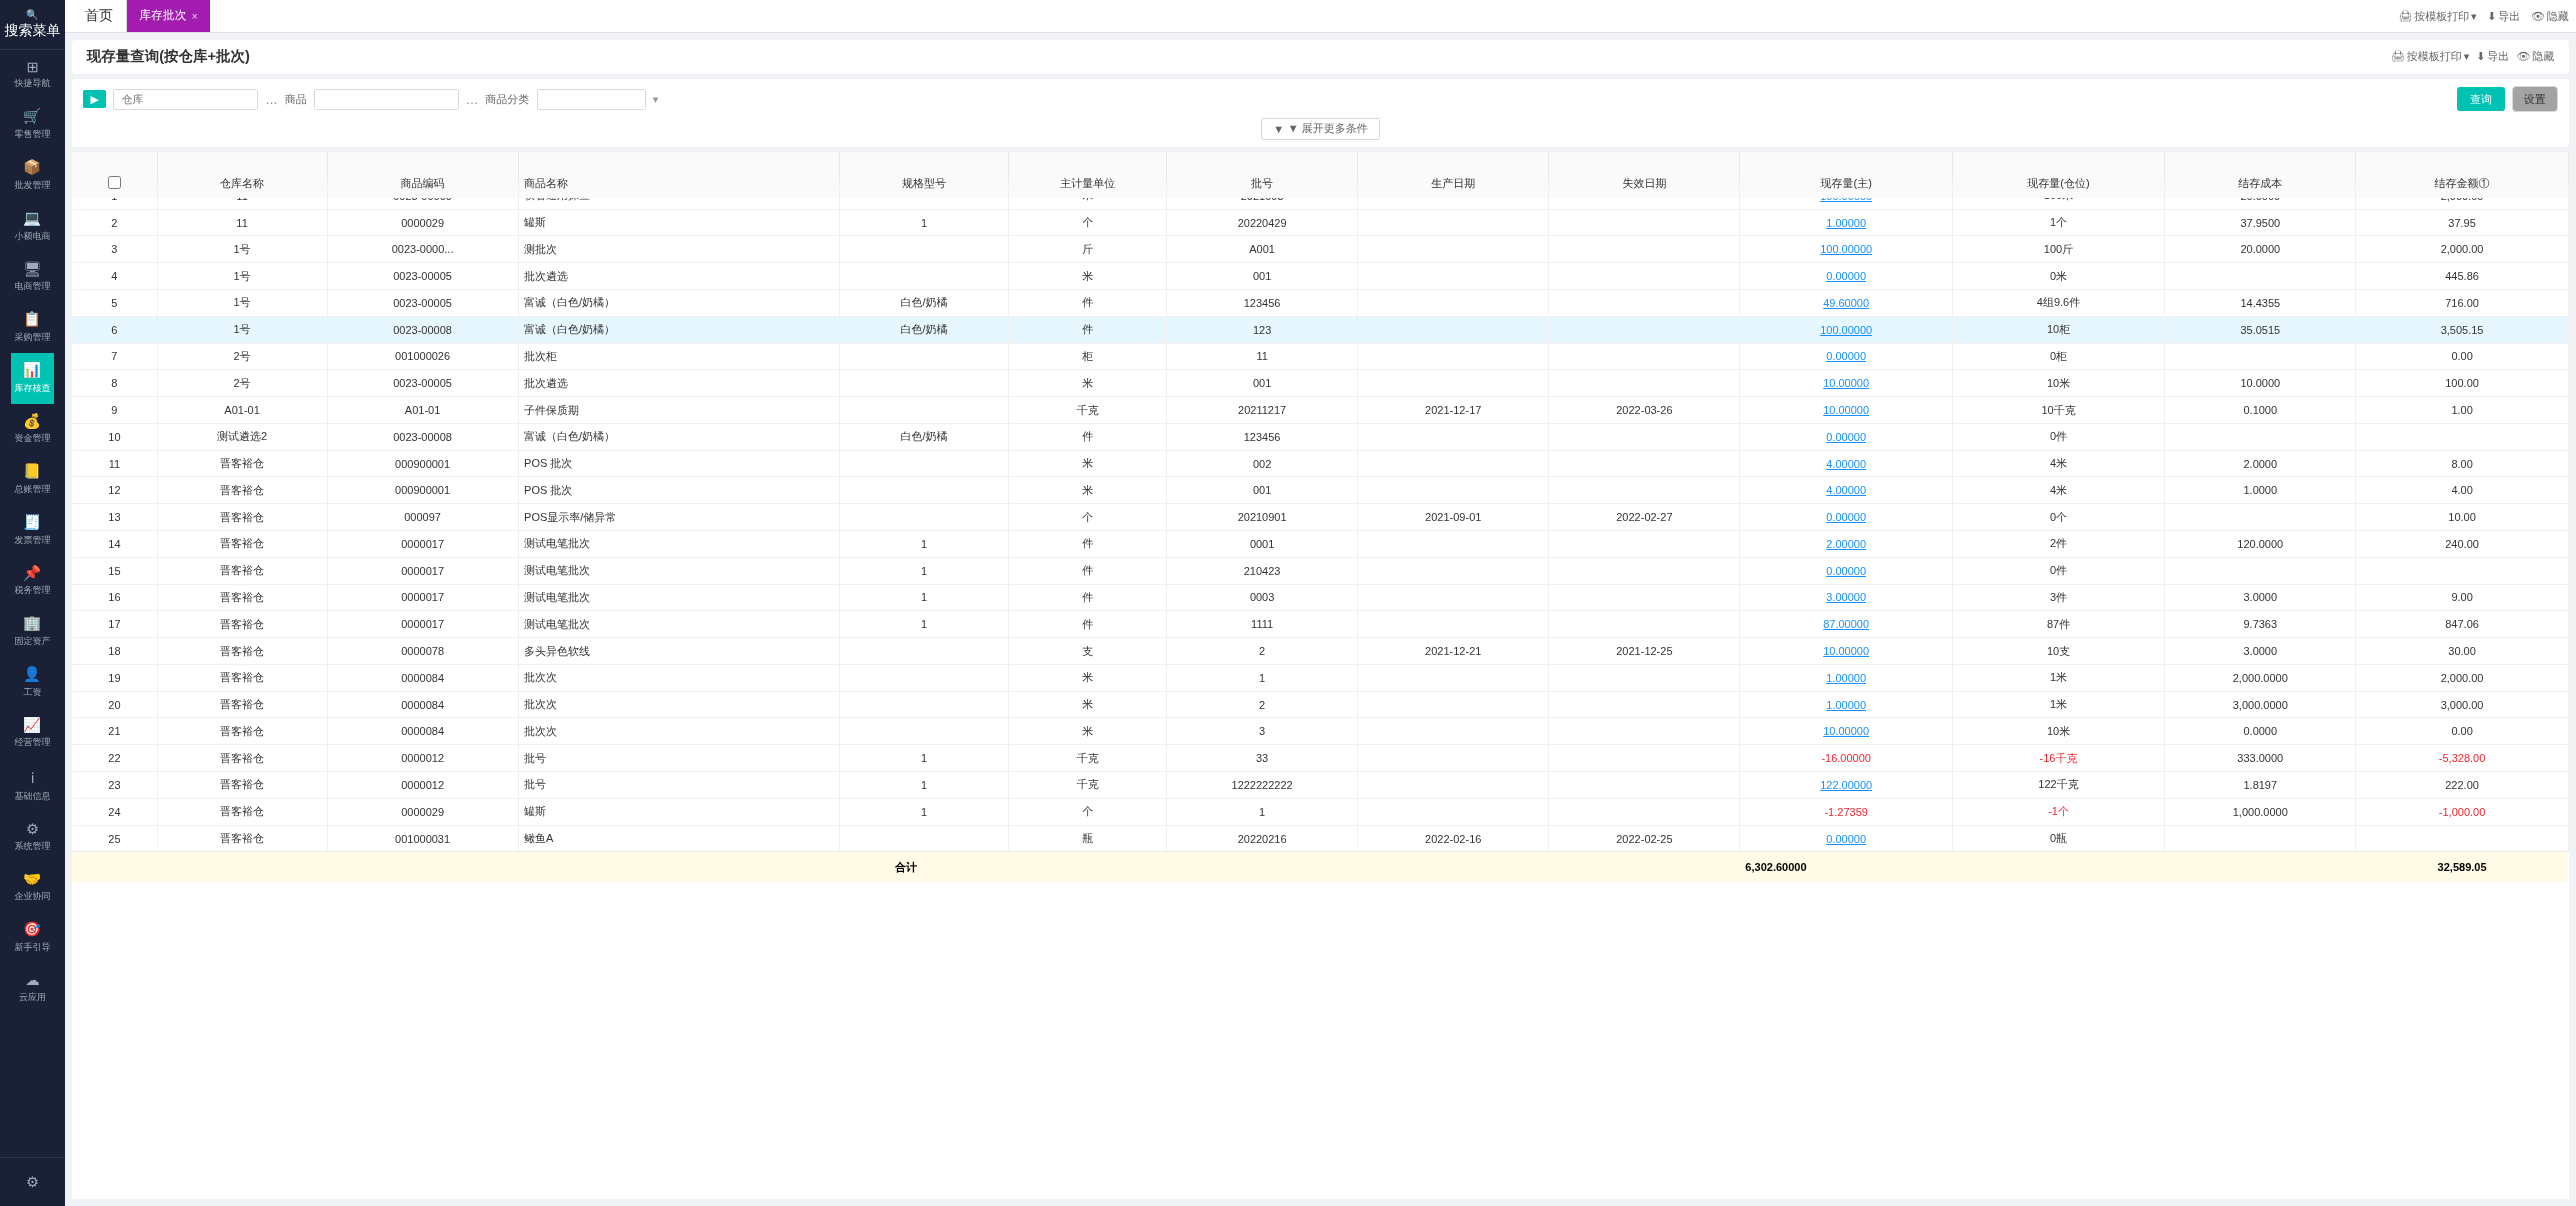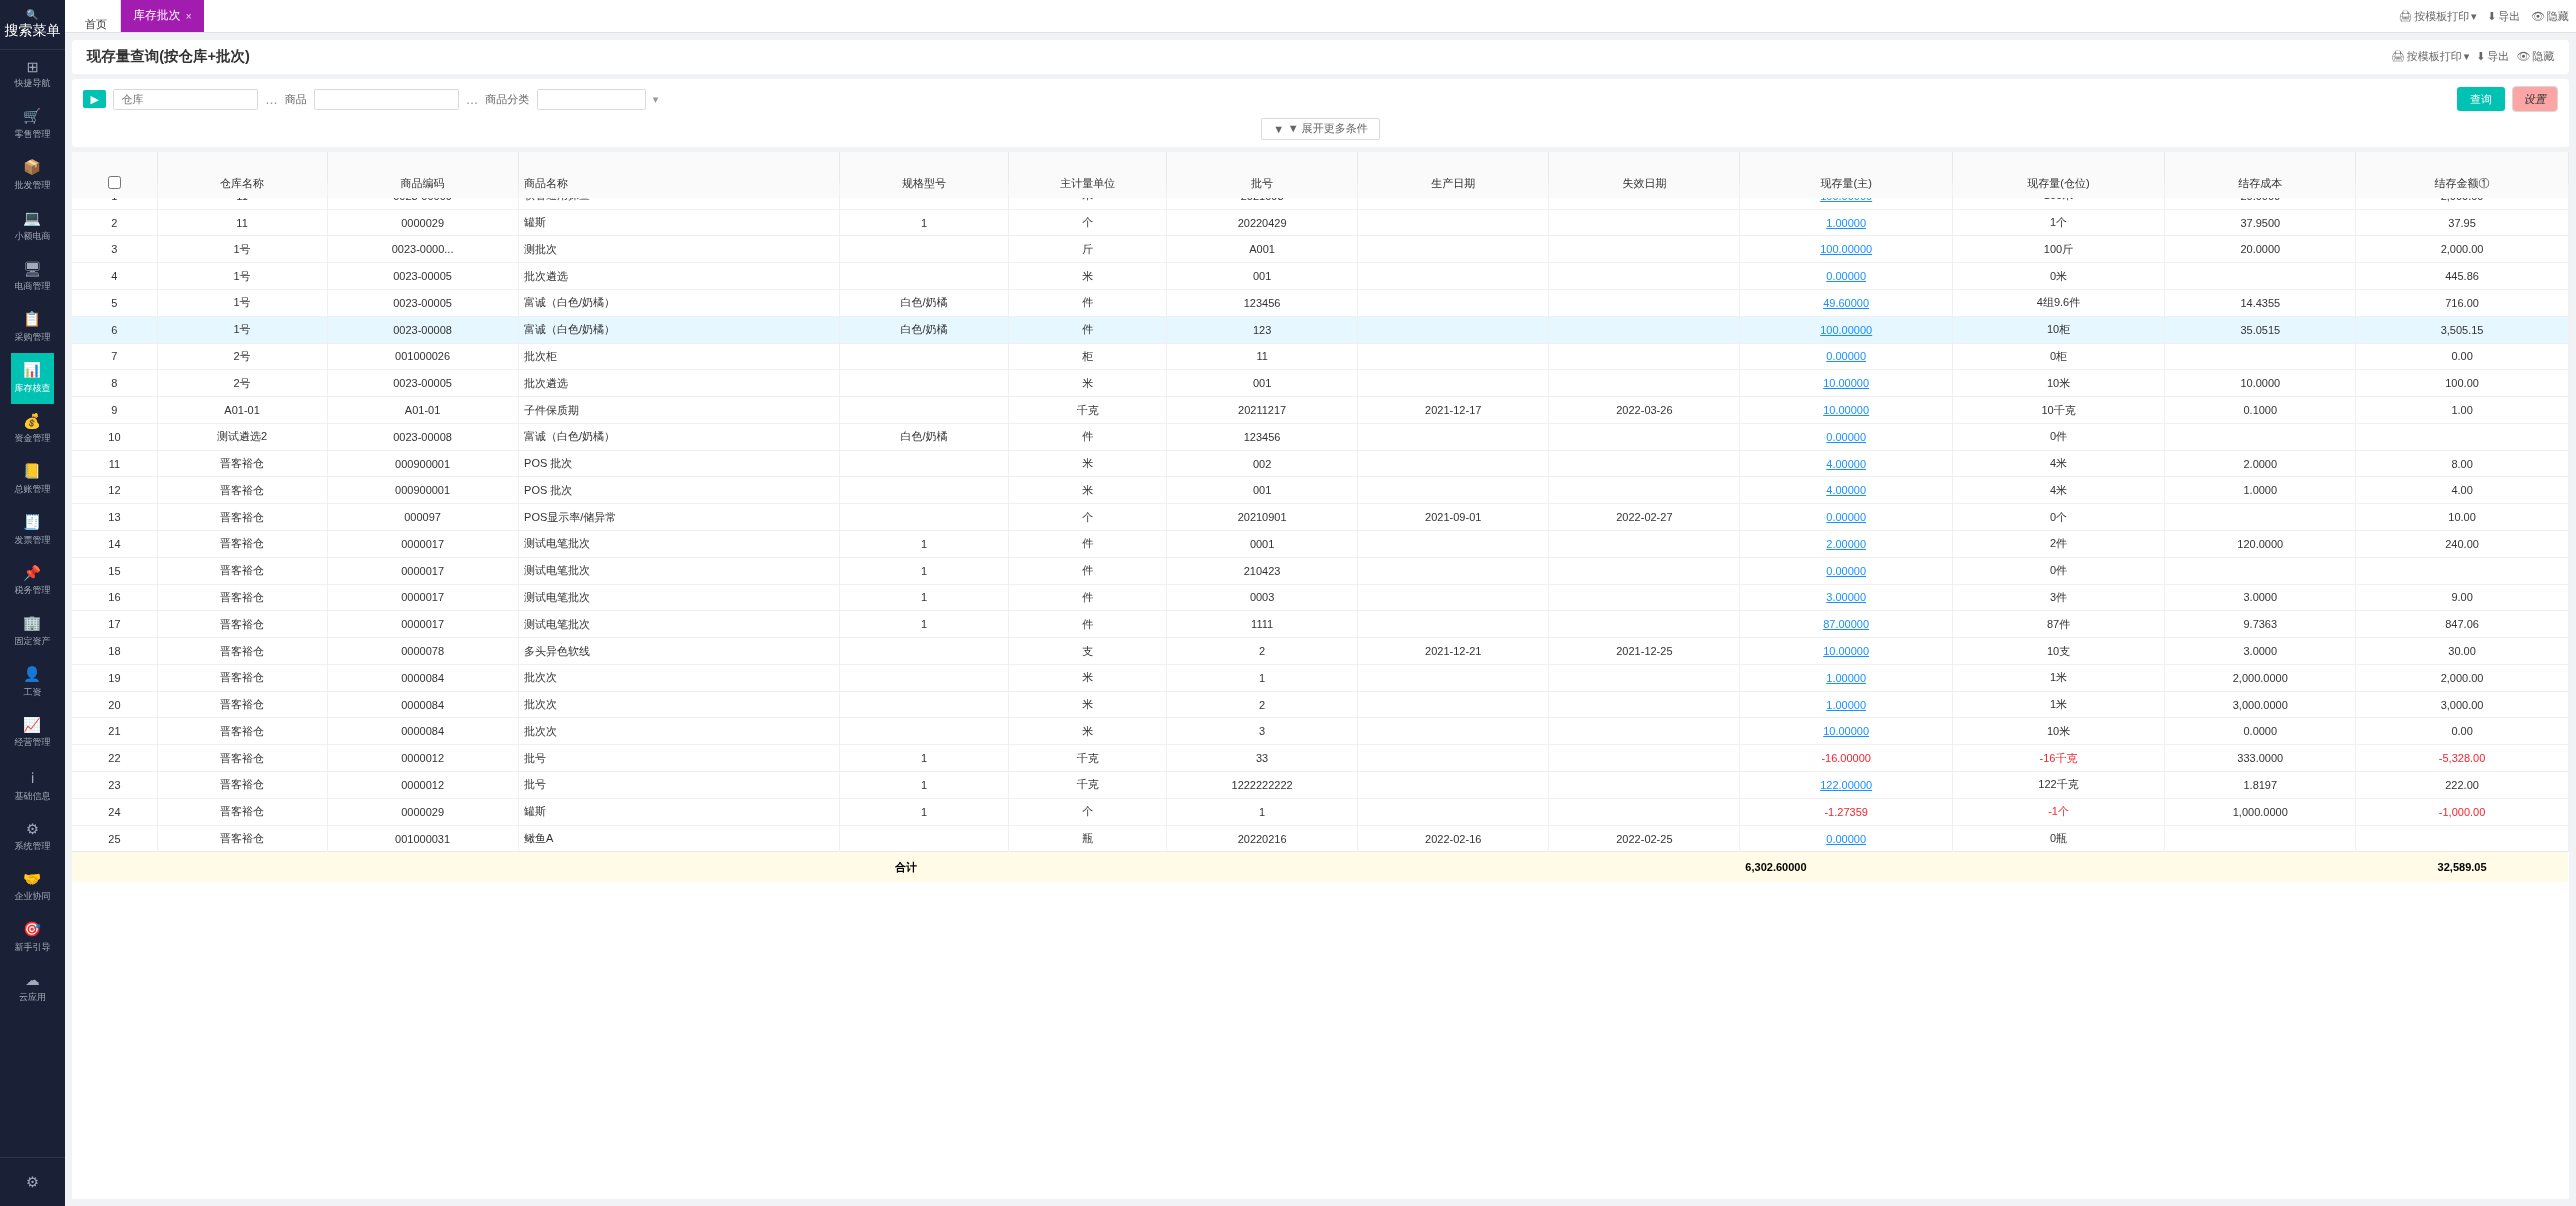--- a/index.html
+++ b/index.html
@@ -61,22 +61,22 @@
       display: flex;
       align-items: center;
       height: 33px;
       padding: 0 7.2px;
       flex-shrink: 0;
     }
     .tab-home {
       padding: 0 12.7px;
       height: 100%;
       display: flex;
-      align-items: flex-end;
-      font-size: 11px;
+      align-items: center;
+      font-size: 14px;
       color: #333;
       cursor: pointer;
       border-right: 0.9px solid #e0e0e0;
     }
     .tab-active {
       background: #a21caf;
       color: #fff;
       padding: 0 12.7px;
       height: 100%;
       display: flex;
@@ -174,31 +174,30 @@
     .btn-primary {
       background: #00c2b2;
       color: #fff;
       border: none;
       padding: 4.5px 12.7px;
       border-radius: 3px;
       cursor: pointer;
       font-size: 11px;
     }
     .btn-default {
-      background: #fca5a5;
+      background: #a3a3a3;
       color: #333;
       border: 0.9px solid #d9d9d9;
       padding: 4.5px 11px;
       border-radius: 4px;
       cursor: pointer;
       font-size: 11px;
       display: flex;
       align-items: center;
       gap: 2.7px;
-      font-style: italic;
     }
 
     
     .table-container {
       flex: 1;
       overflow: auto;
       background: #fff;
     }
     table {
       width: 100%;

